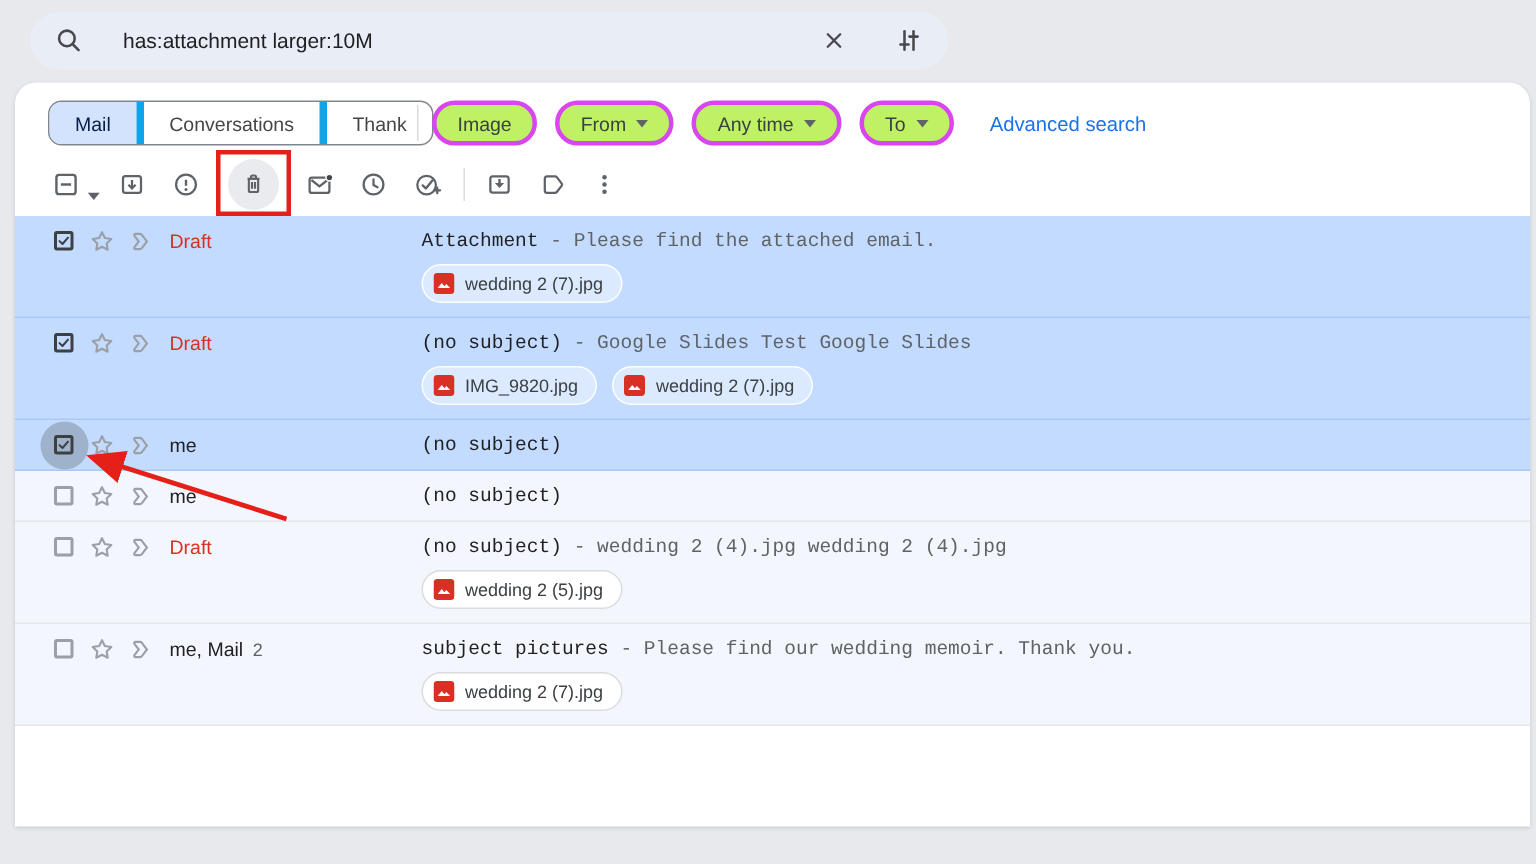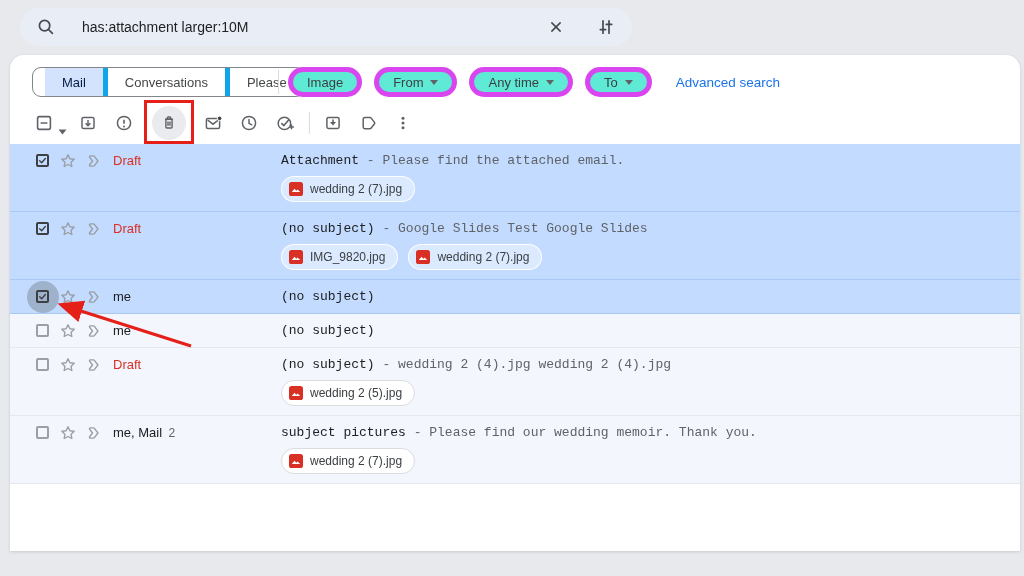--- a/index.html
+++ b/index.html
@@ -14,29 +14,29 @@
   .sicon.clickable{cursor:pointer;border-radius:50%;}
   .gap8{margin-left:14px;}
 
   
   .card{position:absolute;left:10px;top:55px;width:1010px;height:496px;background:#fff;
     border-radius:14px 14px 0 0;box-shadow:0 1px 3px rgba(60,64,67,.18);overflow:hidden;}
 
   
   .tabs-row{position:absolute;left:0;top:12px;height:30px;width:100%;}
   .seg{position:absolute;left:22px;top:0;display:flex;height:30px;border:1px solid #80868b;
-    border-radius:9px;overflow:hidden;background:#fff;box-sizing:border-box;padding-left:12px;}
+    border-radius:9px;overflow:hidden;background:#fff;box-sizing:border-box;}
   .seg-tab{display:flex;align-items:center;justify-content:center;padding:0 17px;font-size:13px;
     color:#444746;border-left:5px solid #0ea5e9;cursor:pointer;white-space:nowrap;}
   .seg-tab:first-child{border-left:none;}
   .seg-tab.active{background:#d3e3fd;color:#041e49;}
   .vdiv{position:absolute;left:268px;top:3px;width:1px;height:24px;background:#dadce0;}
   .chips-row{position:absolute;left:278px;top:0;display:flex;align-items:center;gap:12px;height:30px;}
-  .fchip{display:flex;align-items:center;gap:7px;height:30px;padding:0 14px;border:5px solid #d946ef;
-    border-radius:15px;background:#5eead4;font-size:13px;color:#3c4043;cursor:pointer;box-sizing:border-box;white-space:nowrap;}
+  .fchip{display:flex;align-items:center;gap:7px;height:30px;padding:0 14px;border:3px solid #d946ef;
+    border-radius:15px;background:#bef264;font-size:13px;color:#3c4043;cursor:pointer;box-sizing:border-box;white-space:nowrap;}
   .fchip .caret{width:0;height:0;border-left:4.5px solid transparent;border-right:4.5px solid transparent;
     border-top:5px solid #5f6368;}
   .adv-link{margin-left:12px;font-size:13.5px;color:#1a73e8;cursor:pointer;white-space:nowrap;}
 
   
   .toolbar{position:absolute;left:0;top:48px;height:40px;width:100%;}
   .tb-btn{position:absolute;top:4px;width:32px;height:32px;display:flex;align-items:center;
     justify-content:center;cursor:pointer;border-radius:50%;}
   .tb-btn.circle-bg{background:#e9ebee;width:34px;height:34px;top:3px;}
   .tb-caret{position:absolute;top:18px;cursor:pointer;}
@@ -102,21 +102,21 @@
       </svg>
     </span>
   </div>
 
   <div class="card">
 
     <div class="tabs-row">
       <div class="seg" id="seg-tabs">
           <div class="seg-tab active">Mail</div>
           <div class="seg-tab">Conversations</div>
-          <div class="seg-tab">Please</div>
+          <div class="seg-tab">Thank</div>
         </div>
       <div class="vdiv"></div>
       <div class="chips-row" id="filter-chips">
           <button class="fchip">
             <span>Image</span>
           </button>
           <button class="fchip">
             <span>From</span>
             <span class="caret"></span>
           </button>

